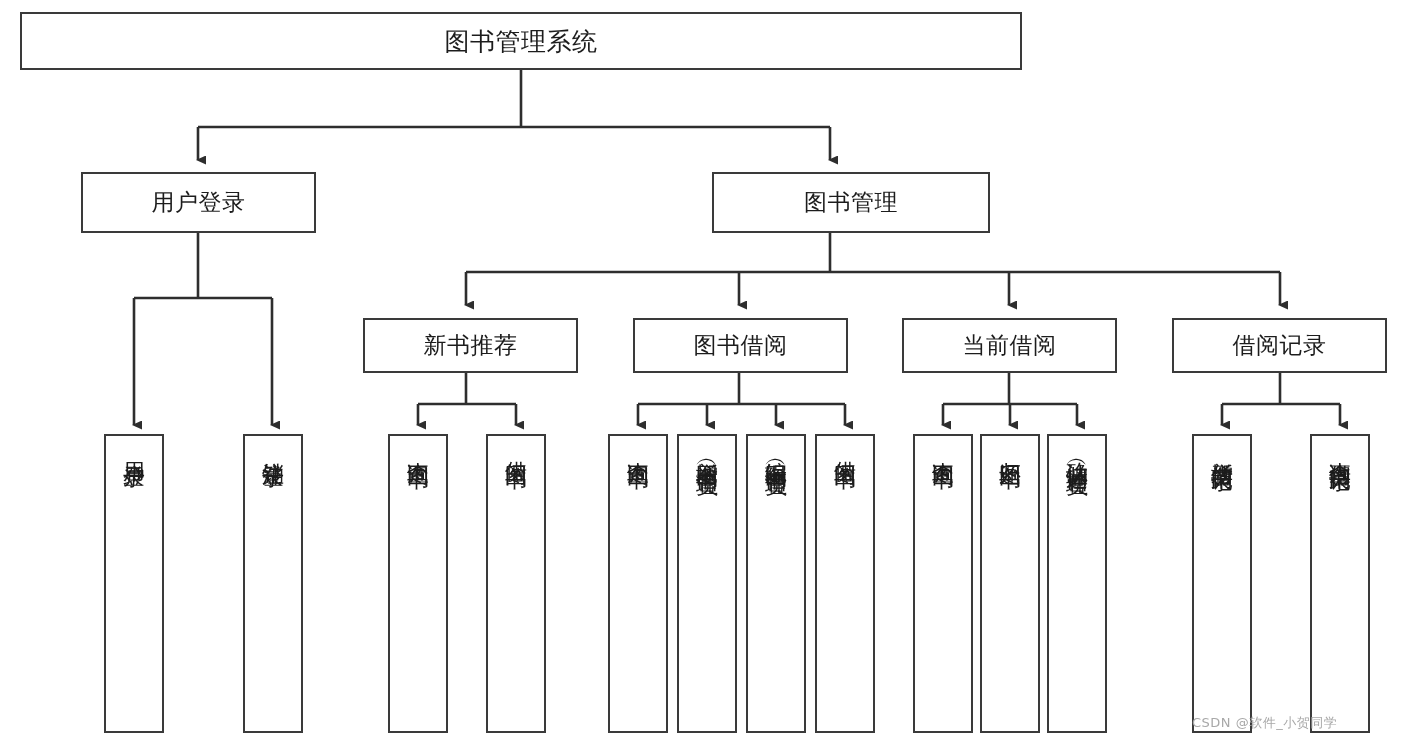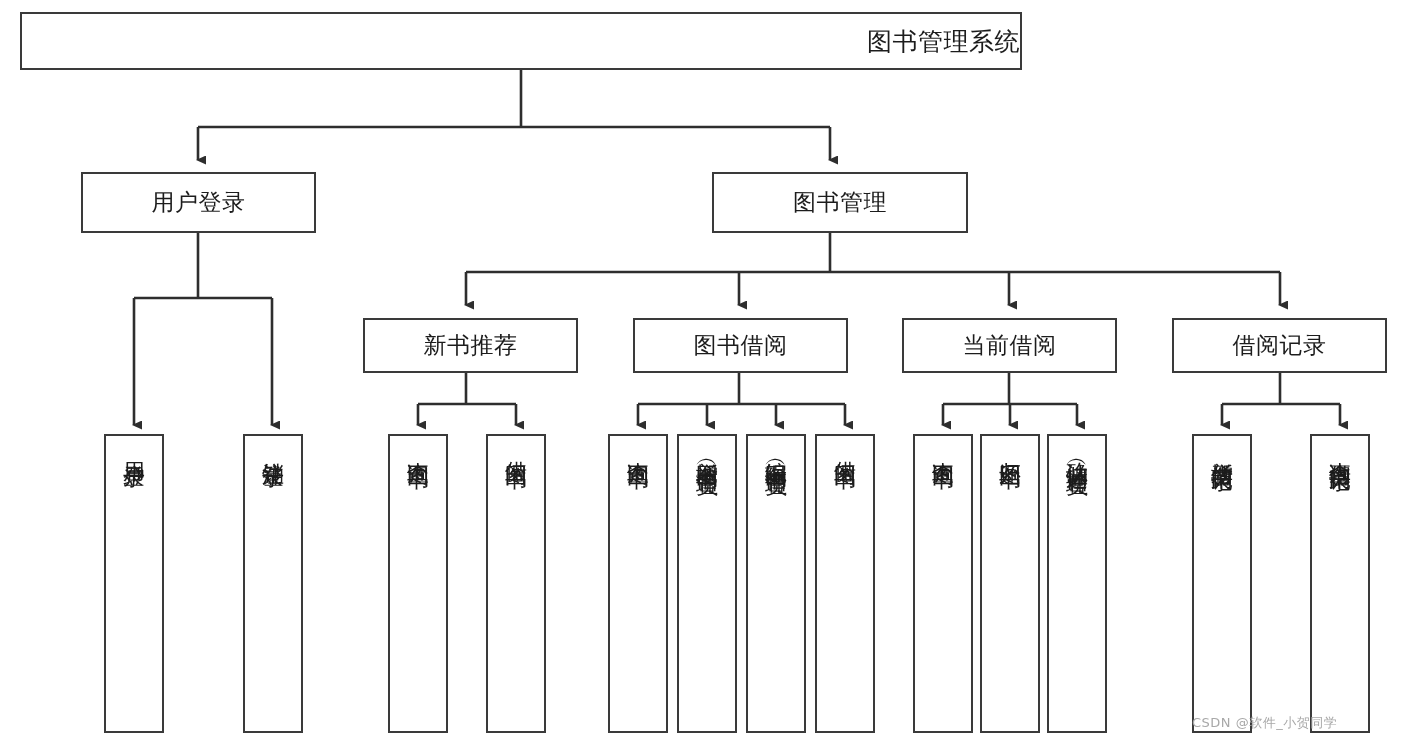--- a/index.html
+++ b/index.html
@@ -112,28 +112,28 @@
       <path d="M1010,404 L1010,425" marker-end="url(#arrow)"></path>
       <path d="M1077,404 L1077,425" marker-end="url(#arrow)"></path>
 
       <path d="M1280,373 L1280,404"></path>
       <path d="M1222,404 L1340,404"></path>
       <path d="M1222,404 L1222,425" marker-end="url(#arrow)"></path>
       <path d="M1340,404 L1340,425" marker-end="url(#arrow)"></path>
     </g>
   </svg>
 
-  <div class="node horiz title" style="left:20px; top:12px; width:1002px; height:58px;justify-content:flex-end;">
+  <div class="node horiz title" style="left:20px; top:12px; width:1002px; height:58px;">
     <span>图书管理系统</span>
   </div>
 
   <div class="node horiz" style="left:81px; top:172px; width:235px; height:61px;">
     <span>用户登录</span>
   </div>
-  <div class="node horiz" style="left:712px; top:172px; width:256px; height:61px;">
+  <div class="node horiz" style="left:712px; top:172px; width:278px; height:61px;">
     <span>图书管理</span>
   </div>
 
   <div class="node horiz" style="left:363px; top:318px; width:215px; height:55px;">
     <span>新书推荐</span>
   </div>
   <div class="node horiz" style="left:633px; top:318px; width:215px; height:55px;">
     <span>图书借阅</span>
   </div>
   <div class="node horiz" style="left:902px; top:318px; width:215px; height:55px;">

